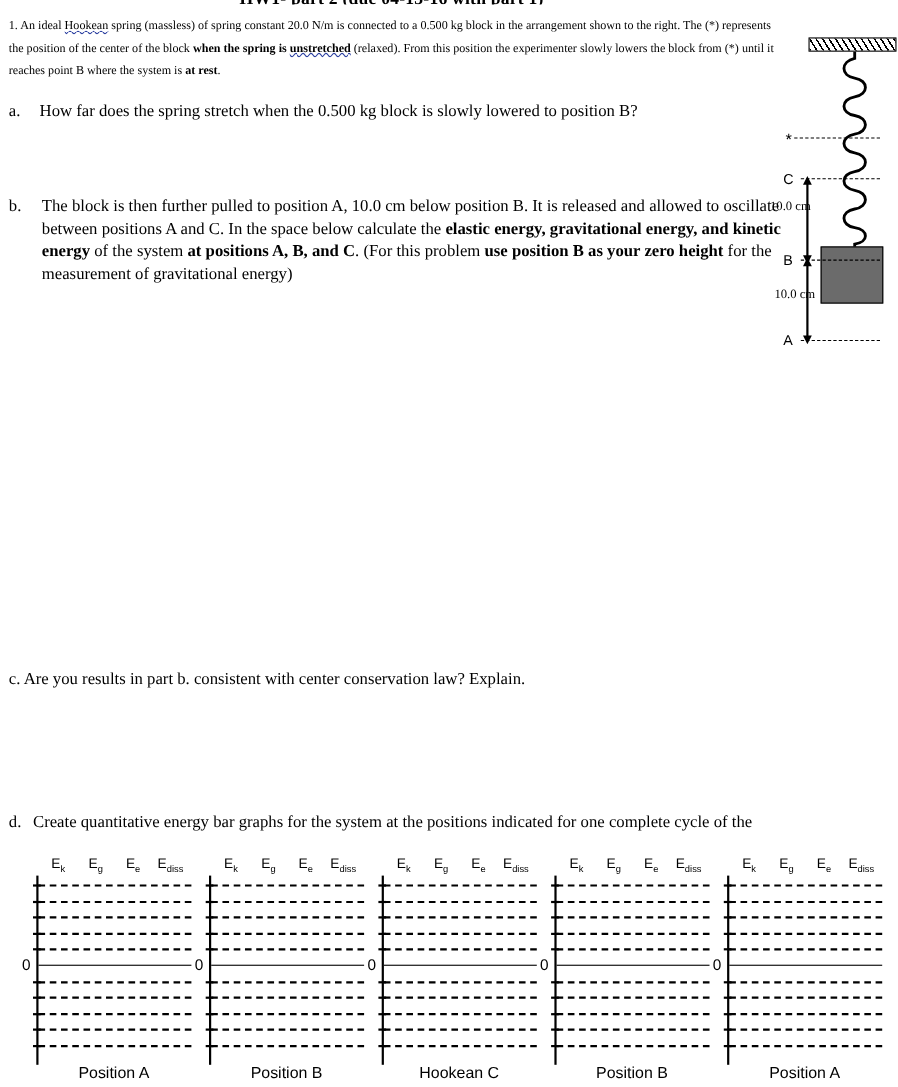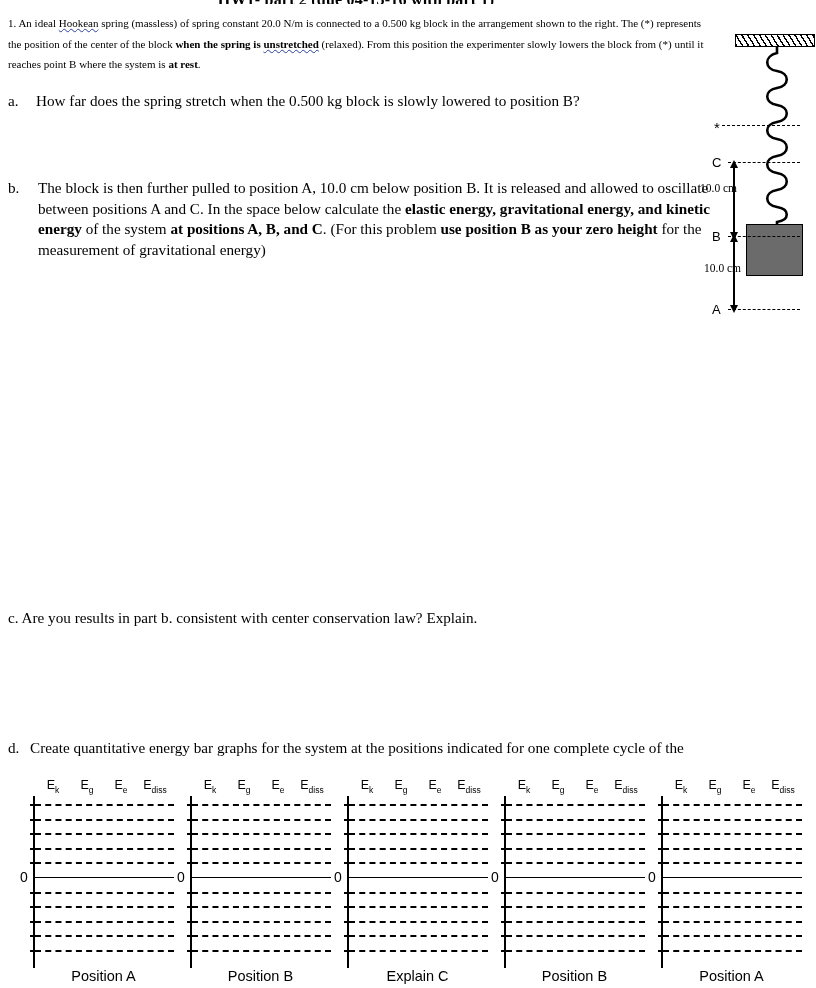--- a/index.html
+++ b/index.html
@@ -409,21 +409,21 @@
         <div class="gridline" style="top: 110.2px;"></div>
         <div class="tick" style="top: 110.2px;"></div>
         <div class="gridline" style="top: 124.8px;"></div>
         <div class="tick" style="top: 124.8px;"></div>
         <div class="gridline" style="top: 139.4px;"></div>
         <div class="tick" style="top: 139.4px;"></div>
         <div class="gridline" style="top: 154px;"></div>
         <div class="tick" style="top: 154px;"></div>
         <div class="zeroline"></div>
       </div>
-      <div class="pos-label">Explain C</div>
+      <div class="pos-label">Hookean C</div>
     </div>
     <div class="chart-panel" style="left: 488px;">
       <div class="chart-labels">
         <span>E<sub>k</sub></span>
         <span>E<sub>g</sub></span>
         <span>E<sub>e</sub></span>
         <span>E<sub>diss</sub></span>
       </div>
       <div class="plot">
         <div class="y-axis"></div>

